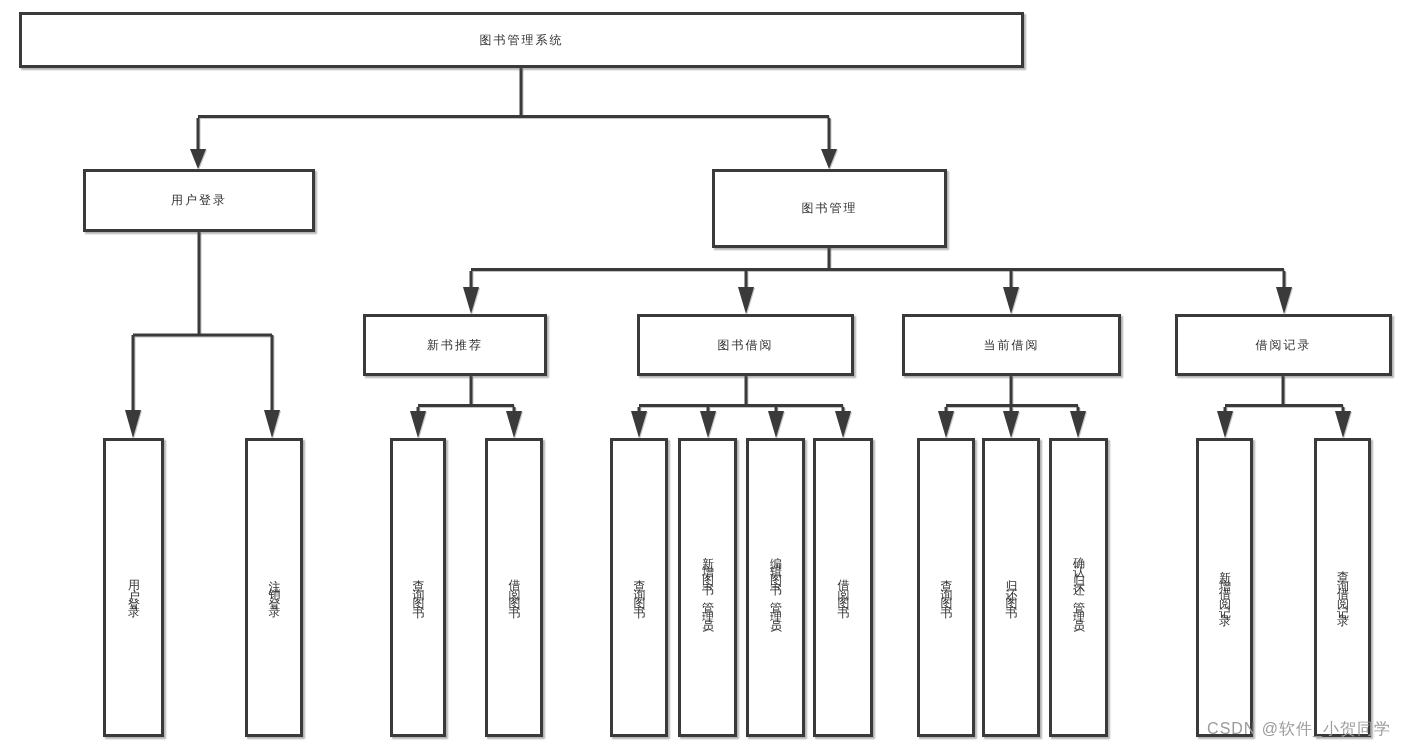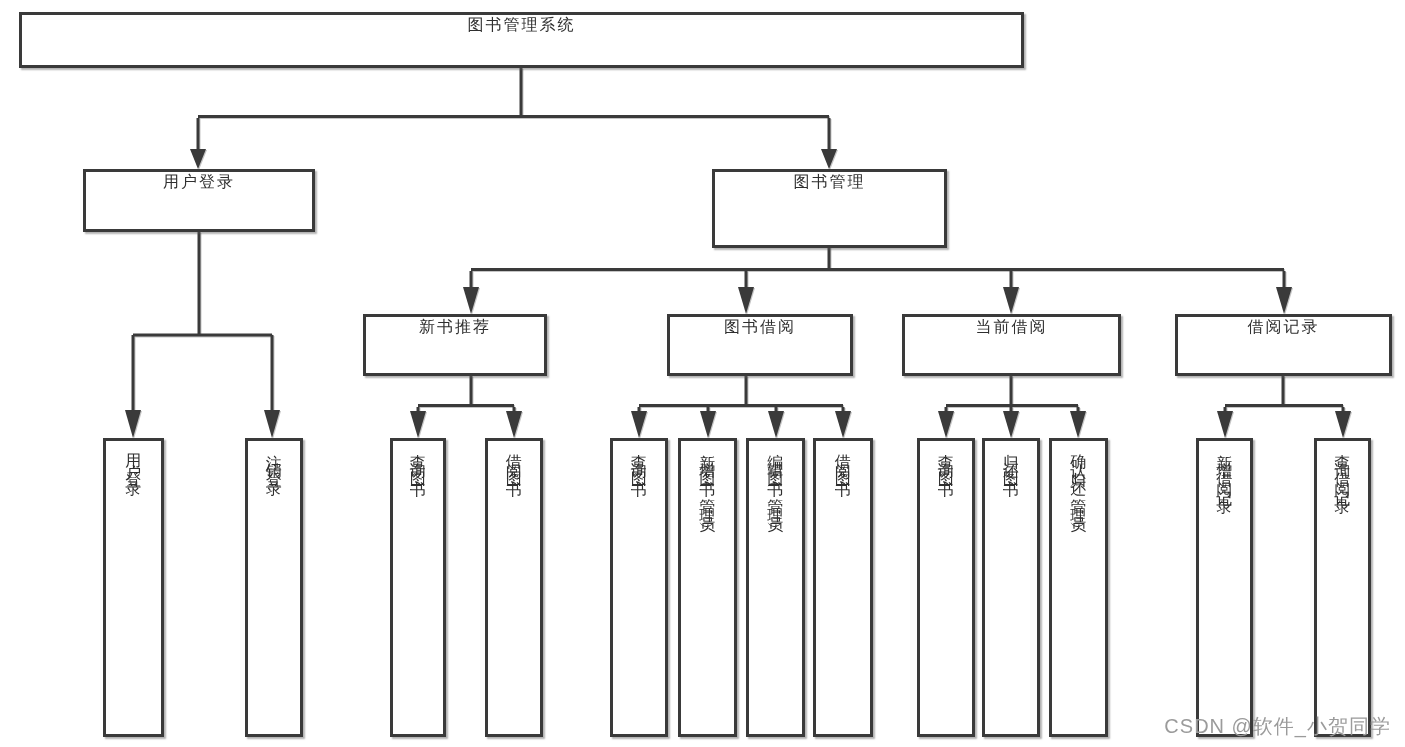--- a/index.html
+++ b/index.html
@@ -20,37 +20,37 @@
     position:absolute;left:0;top:0;width:1405px;height:747px;
     filter:drop-shadow(1.5px 1.5px 0.5px rgba(90,90,90,0.35));
   }
   .wires line{stroke:var(--line);stroke-width:3;}
   .wires polygon{fill:var(--line);}
   .node{
     position:absolute;
     box-sizing:border-box;
     border:3px solid var(--line);
     background:#fff;
-    display:flex;align-items:flex-start;justify-content:center;
+    display:flex;align-items:center;justify-content:center;
     color:var(--text);
-    font-size:16px;
+    font-size:12px;
     box-shadow:2px 2px 1.5px rgba(90,90,90,0.45);
   }
   .node .htext{letter-spacing:2px;white-space:nowrap;}
   .node .vtext{
     writing-mode:vertical-rl;
     text-orientation:mixed;
     letter-spacing:9px;
     line-height:1.1;
     white-space:nowrap;
   }
   .watermark{
     position:absolute;
     right:14px;bottom:7px;
-    font-size:20px;
+    font-size:16px;
     color:var(--watermark);
     letter-spacing:1px;
     z-index:5;
   }
 </style>
 </head>
 <body>
 
 <div class="stage">
 
@@ -123,21 +123,21 @@
   <div class="node" style="left:83px;top:169px;width:232px;height:63px">
     <span class="htext">用户登录</span>
   </div>
   <div class="node" style="left:712px;top:169px;width:235px;height:79px">
     <span class="htext">图书管理</span>
   </div>
 
   <div class="node" style="left:363px;top:314px;width:184px;height:62px">
     <span class="htext">新书推荐</span>
   </div>
-  <div class="node" style="left:667px;top:314px;width:186px;height:62px">
+  <div class="node" style="left:637px;top:314px;width:217px;height:62px">
     <span class="htext">图书借阅</span>
   </div>
   <div class="node" style="left:1175px;top:314px;width:217px;height:62px">
     <span class="htext">借阅记录</span>
   </div>
   <div class="node" style="left:902px;top:314px;width:219px;height:62px">
     <span class="htext">当前借阅</span>
   </div>
 
   <div class="node" style="left:103px;top:438px;width:61px;height:299px">

